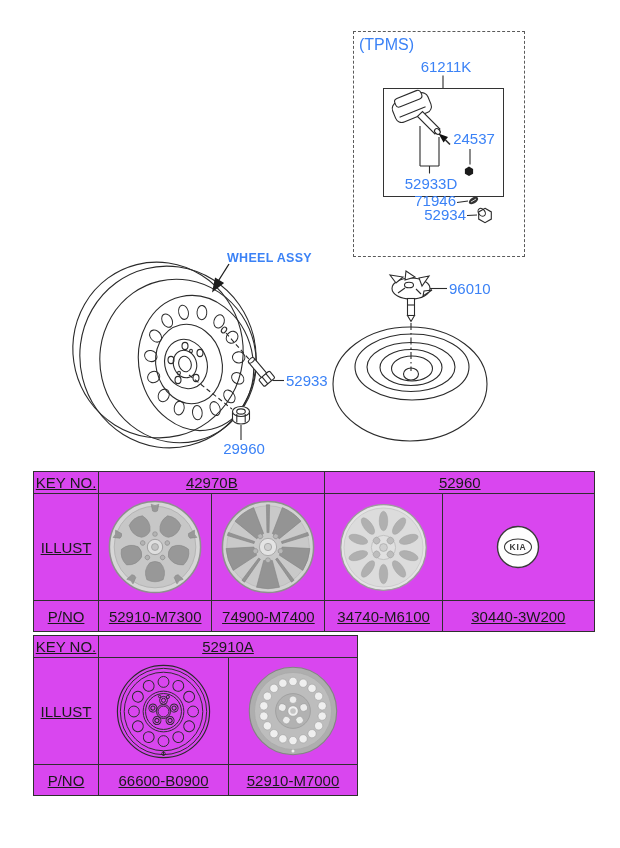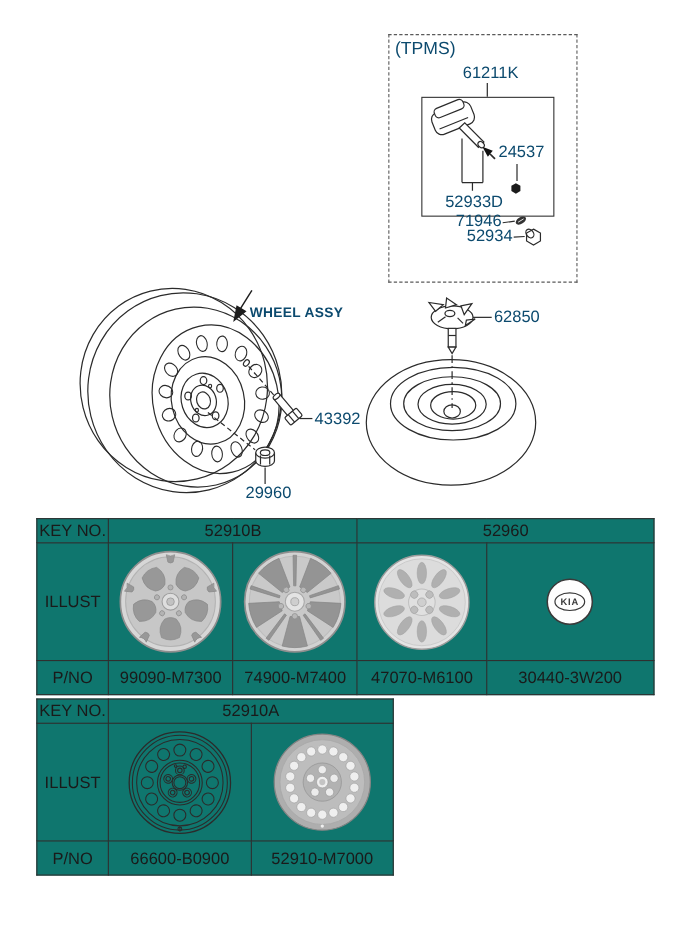--- a/index.html
+++ b/index.html
@@ -1,33 +1,33 @@
 <!DOCTYPE html>
 <html><head>
 <meta charset="utf-8">
 <style>
   html,body{margin:0;padding:0;background:#fff;}
   body{width:620px;height:848px;position:relative;font-family:"Liberation Sans",sans-serif;color:#1a1a1a;overflow:hidden;}
   .abs{position:absolute;}
-  .lbl{position:absolute;font-size:15px;line-height:15px;white-space:nowrap;color:#0c4a6e;}
+  .lbl{position:absolute;font-size:15px;line-height:15px;white-space:nowrap;color:#3b82f6;}
   .lbl.center{text-align:center;}
   .lbl.right{text-align:right;}
   #tpms-box{left:353px;top:31px;width:170px;height:224px;border:1.4px dashed #5a5a5a;}
   #kit-box{left:383px;top:88px;width:119px;height:107px;border:1.4px solid #333;}
   #tpms-title{left:359px;top:37px;font-size:16px;}
   #lbl-52933K{left:404px;top:59px;width:84px;}
   #lbl-24537{left:450px;top:131px;width:48px;}
   #lbl-52933D{left:394px;top:176px;width:74px;}
   #lbl-52953{left:396px;top:193px;width:60px;}
   #lbl-52934{left:406px;top:207px;width:60px;text-align:right;}
-  #lbl-wheel-assy{left:227px;top:251px;font-size:12.5px;font-weight:bold;letter-spacing:.3px;margin-top:26px;}
+  #lbl-wheel-assy{left:227px;top:251px;font-size:12.5px;font-weight:bold;letter-spacing:.3px;}
   #lbl-52933{left:286px;top:373px;}
   #lbl-52950{left:220px;top:441px;width:48px;}
   #lbl-62850{left:449px;top:281px;}
-  table{border-collapse:collapse;table-layout:fixed;position:absolute;background:#0f766e;}
+  table{border-collapse:collapse;table-layout:fixed;position:absolute;background:#d946ef;text-decoration:underline;}
   td,th{border:1.5px solid #2f2f2f;padding:0;text-align:center;vertical-align:middle;
         font-size:15px;font-weight:normal;overflow:hidden;}
   #table1{left:33px;top:471px;width:562px;}
   #table2{left:33px;top:635px;width:324px;}
   tr.hdr td, tr.hdr th{height:21px;}
   tr.illust td, tr.illust th{height:106px;text-align:center;}
   tr.pno td, tr.pno th{height:30px;}
   .cellflex{display:flex;align-items:center;justify-content:center;height:100%;}
   svg{display:block;}
 </style>
@@ -164,36 +164,36 @@
 <div class="abs" id="tpms-box"></div>
 <div class="abs" id="kit-box"></div>
 
 <div class="lbl" id="tpms-title">(TPMS)</div>
 <div class="lbl center" id="lbl-52933K">61211K</div>
 <div class="lbl center" id="lbl-24537">24537</div>
 <div class="lbl center" id="lbl-52933D">52933D</div>
 <div class="lbl right" id="lbl-52953">71946</div>
 <div class="lbl right" id="lbl-52934">52934</div>
 <div class="lbl" id="lbl-wheel-assy">WHEEL ASSY</div>
-<div class="lbl" id="lbl-52933">43392</div>
+<div class="lbl" id="lbl-52933">52933</div>
 <div class="lbl center" id="lbl-52950">29960</div>
-<div class="lbl" id="lbl-62850">62850</div>
+<div class="lbl" id="lbl-62850">96010</div>
 
 <table id="table1">
   <colgroup>
       <col style="width:65px">
       <col style="width:113px">
       <col style="width:113px">
       <col style="width:117px">
       <col style="width:152px">
     </colgroup>
   <tbody>
       <tr class="hdr">
     <th>KEY NO.</th>
-    <td colspan="2">52910B</td>
+    <td colspan="2">42970B</td>
     <td colspan="2">52960</td>
   </tr>
   <tr class="illust">
     <th>ILLUST</th>
     <td>
           <div class="cellflex">
       <svg width="96" height="96" viewBox="-50 -50 100 100" xmlns="http://www.w3.org/2000/svg" xmlns:xlink="http://www.w3.org/1999/xlink">
         <defs>
           <path id="wa-op" d="M-8.5,-34 Q0,-38.5 8.5,-34 Q12.5,-24 5.5,-16.5 Q0,-13.5 -5.5,-16.5 Q-12.5,-24 -8.5,-34 Z"></path>
           <path id="wa-nt" d="M-4,-44.5 Q0,-42 4,-44.5 L2.5,-37.5 Q0,-35.8 -2.5,-37.5 Z"></path>
@@ -296,23 +296,23 @@
       <svg width="46" height="46" viewBox="-23 -23 46 46" xmlns="http://www.w3.org/2000/svg">
         <circle r="20.5" fill="#fefefe" stroke="#3a3a3a" stroke-width="1.4"></circle>
         <ellipse rx="13.5" ry="8" fill="none" stroke="#3a3a3a" stroke-width="1.1"></ellipse>
         <text y="3" text-anchor="middle" font-size="8.5" font-weight="bold" letter-spacing="0.8" fill="#3a3a3a" font-family="Liberation Sans, sans-serif">KIA</text>
       </svg>
           </div>
     </td>
   </tr>
   <tr class="pno">
     <th>P/NO</th>
-    <td>99090-M7300</td>
+    <td>52910-M7300</td>
     <td>74900-M7400</td>
-    <td>47070-M6100</td>
+    <td>34740-M6100</td>
     <td>30440-3W200</td>
   </tr>
 </tbody>
   </table>
 
 <table id="table2">
   <colgroup>
       <col style="width:65px">
       <col style="width:130px">
       <col style="width:129px">

